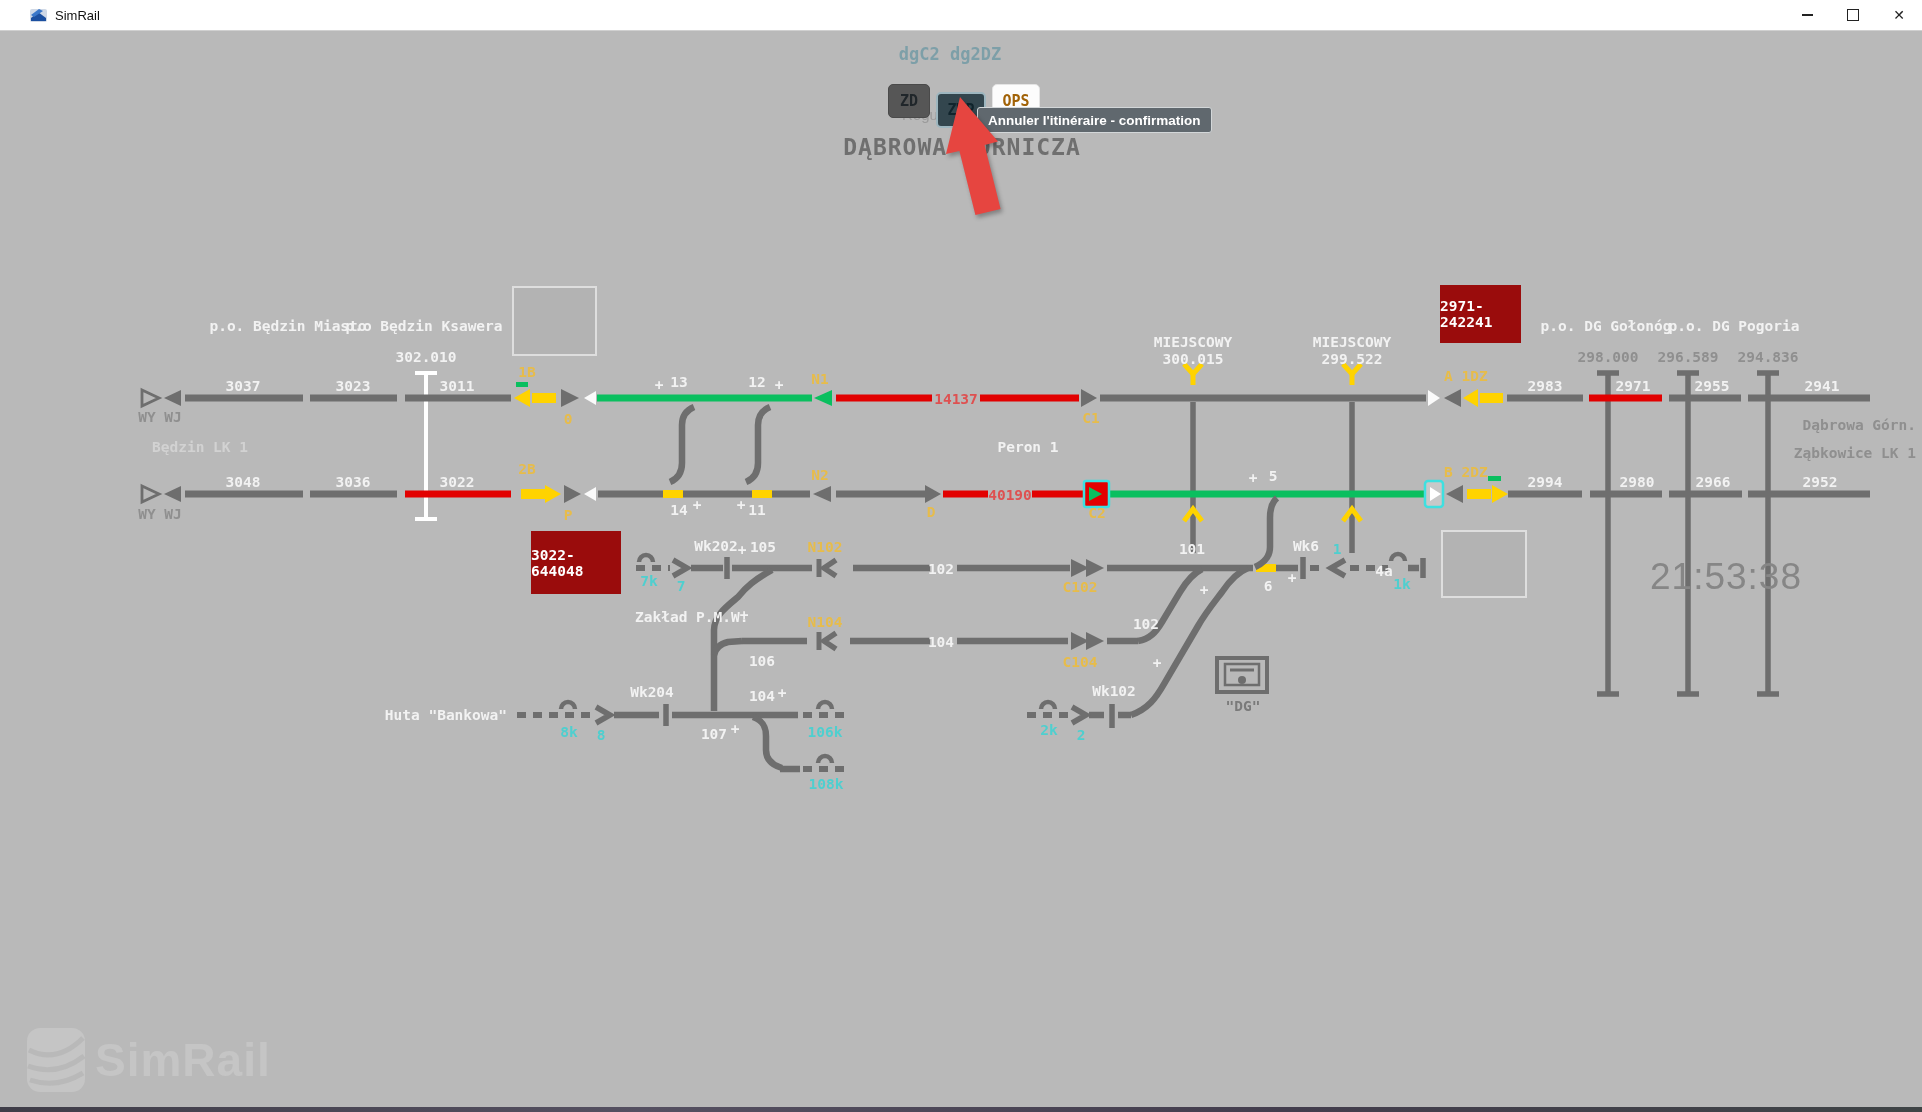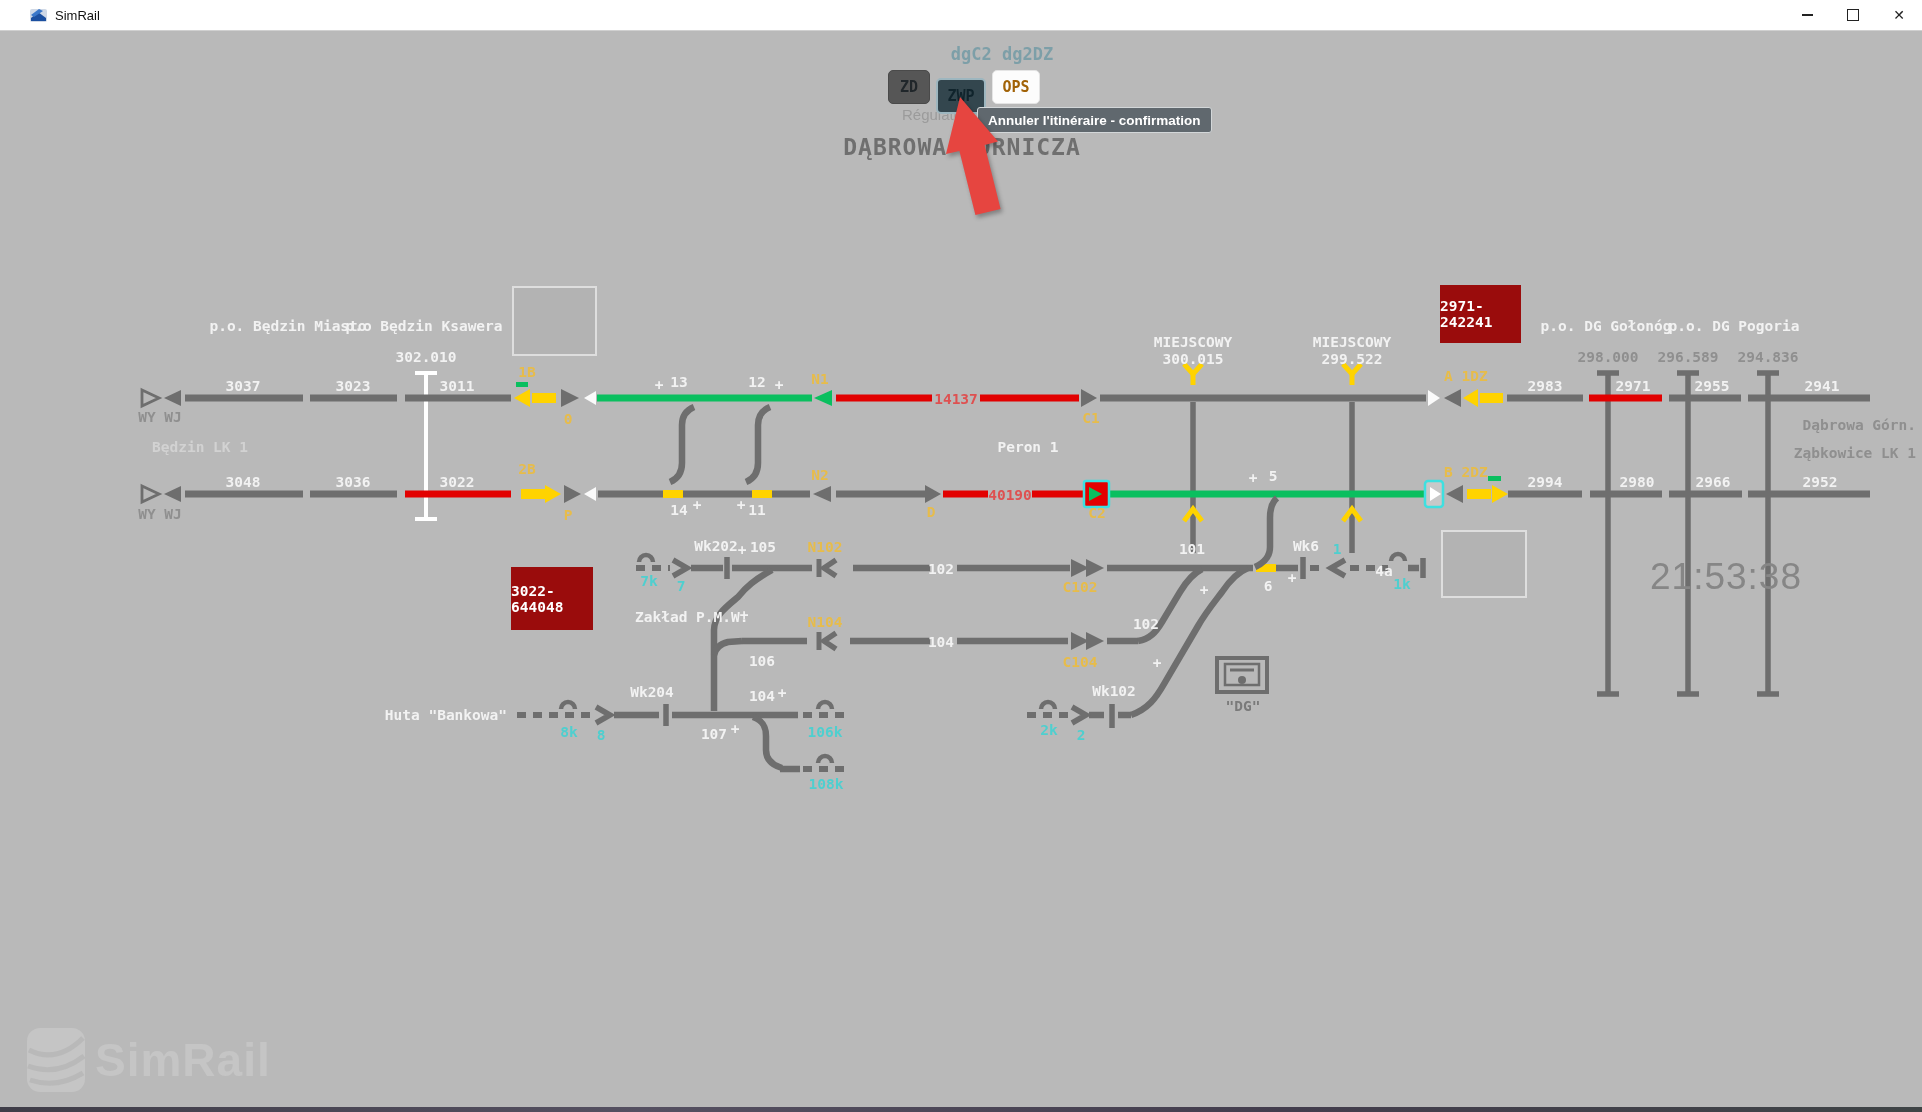--- a/index.html
+++ b/index.html
@@ -9,23 +9,23 @@
   .titlebar{position:absolute;left:0;top:0;width:1922px;height:30px;background:#ffffff;
             display:flex;align-items:center;z-index:50;border-bottom:1px solid #d0d0d0;}
   .titlebar .appicon{margin-left:30px;width:17px;height:15px;}
   .titlebar .apptitle{margin-left:8px;font-size:13px;color:#111;}
   .wincontrols{position:absolute;right:0;top:0;height:30px;display:flex;}
   .winbtn{width:46px;height:30px;display:flex;align-items:center;justify-content:center;cursor:pointer;}
   .winbtn .minglyph{width:11px;height:1.5px;background:#222;}
   .winbtn .maxglyph{width:10px;height:10px;border:1.5px solid #222;}
   .winbtn .xglyph{font-size:14px;color:#222;line-height:1;}
   
-  .codes{position:absolute;left:892px;top:44px;width:220px;text-align:center;
+  .codes{position:absolute;left:840px;top:44px;width:220px;text-align:center;
          font-family:"DejaVu Sans Mono",monospace;font-weight:bold;font-size:17px;color:#7d9fa8;z-index:20;}
-  .btnrow{position:absolute;left:888px;top:70px;display:flex;gap:6px;z-index:20;}
+  .btnrow{position:absolute;left:888px;top:84px;display:flex;gap:6px;z-index:20;}
   .pbtn{height:32px;border-radius:5px;font-family:"DejaVu Sans Mono",monospace;font-weight:bold;
         font-size:15px;display:flex;align-items:center;justify-content:center;cursor:pointer;}
   .pbtn.zd{width:40px;background:#565656;color:#20262a;border:1px solid #4a4a4a;}
   .pbtn.zwp{width:46px;background:#33464e;color:#10242c;border:2px solid #9db6bf;margin-top:8px;}
   .pbtn.ops{width:46px;background:#fcfcfc;color:#a16207;border:1px solid #e4e4e4;}
   .regulator{position:absolute;left:902px;top:106px;font-size:15px;color:#9b9b9b;z-index:18;}
   .tooltip{position:absolute;left:977px;top:107px;height:20px;padding:2px 10px;background:#60686e;
            border:1.5px solid #d3d7d9;border-radius:3px;color:#ffffff;font-size:13.5px;font-weight:700;
            display:flex;align-items:center;white-space:nowrap;z-index:21;}
   .station-title{position:absolute;left:812px;top:134px;width:300px;text-align:center;
@@ -86,21 +86,21 @@
   <div class="pbtn zd">ZD</div>
   <div class="pbtn zwp">ZWP</div>
   <div class="pbtn ops">OPS</div>
 </div>
 <div class="regulator">Régulateur</div>
 <div class="tooltip">Annuler l'itinéraire - confirmation</div>
 <div class="station-title">DĄBROWA GÓRNICZA</div>
 
 <div class="berth gray" style="left:512px;top:286px;width:81px;height:66px;"></div>
 <div class="berth red" style="left:1440px;top:285px;width:81px;height:58px;">2971-242241</div>
-<div class="berth red" style="left:511px;top:531px;width:82px;height:63px;margin-top:36px;">3022-644048</div>
+<div class="berth red" style="left:531px;top:531px;width:90px;height:63px;">3022-644048</div>
 <div class="berth gray" style="left:1441px;top:530px;width:82px;height:64px;"></div>
 
 <div class="clock">21:53:38</div>
 <div class="watermark">
   <svg width="58" height="64" viewBox="0 0 58 64">
     <rect x="0" y="0" width="58" height="64" rx="13" fill="#c5c5c5"></rect>
     <path d="M2,22 Q30,36 56,10" stroke="#b9b9b9" stroke-width="5" fill="none"></path>
     <path d="M1,38 Q30,49 57,28" stroke="#b9b9b9" stroke-width="5" fill="none"></path>
     <path d="M3,52 Q30,61 56,45" stroke="#b9b9b9" stroke-width="5" fill="none"></path>
   </svg>

